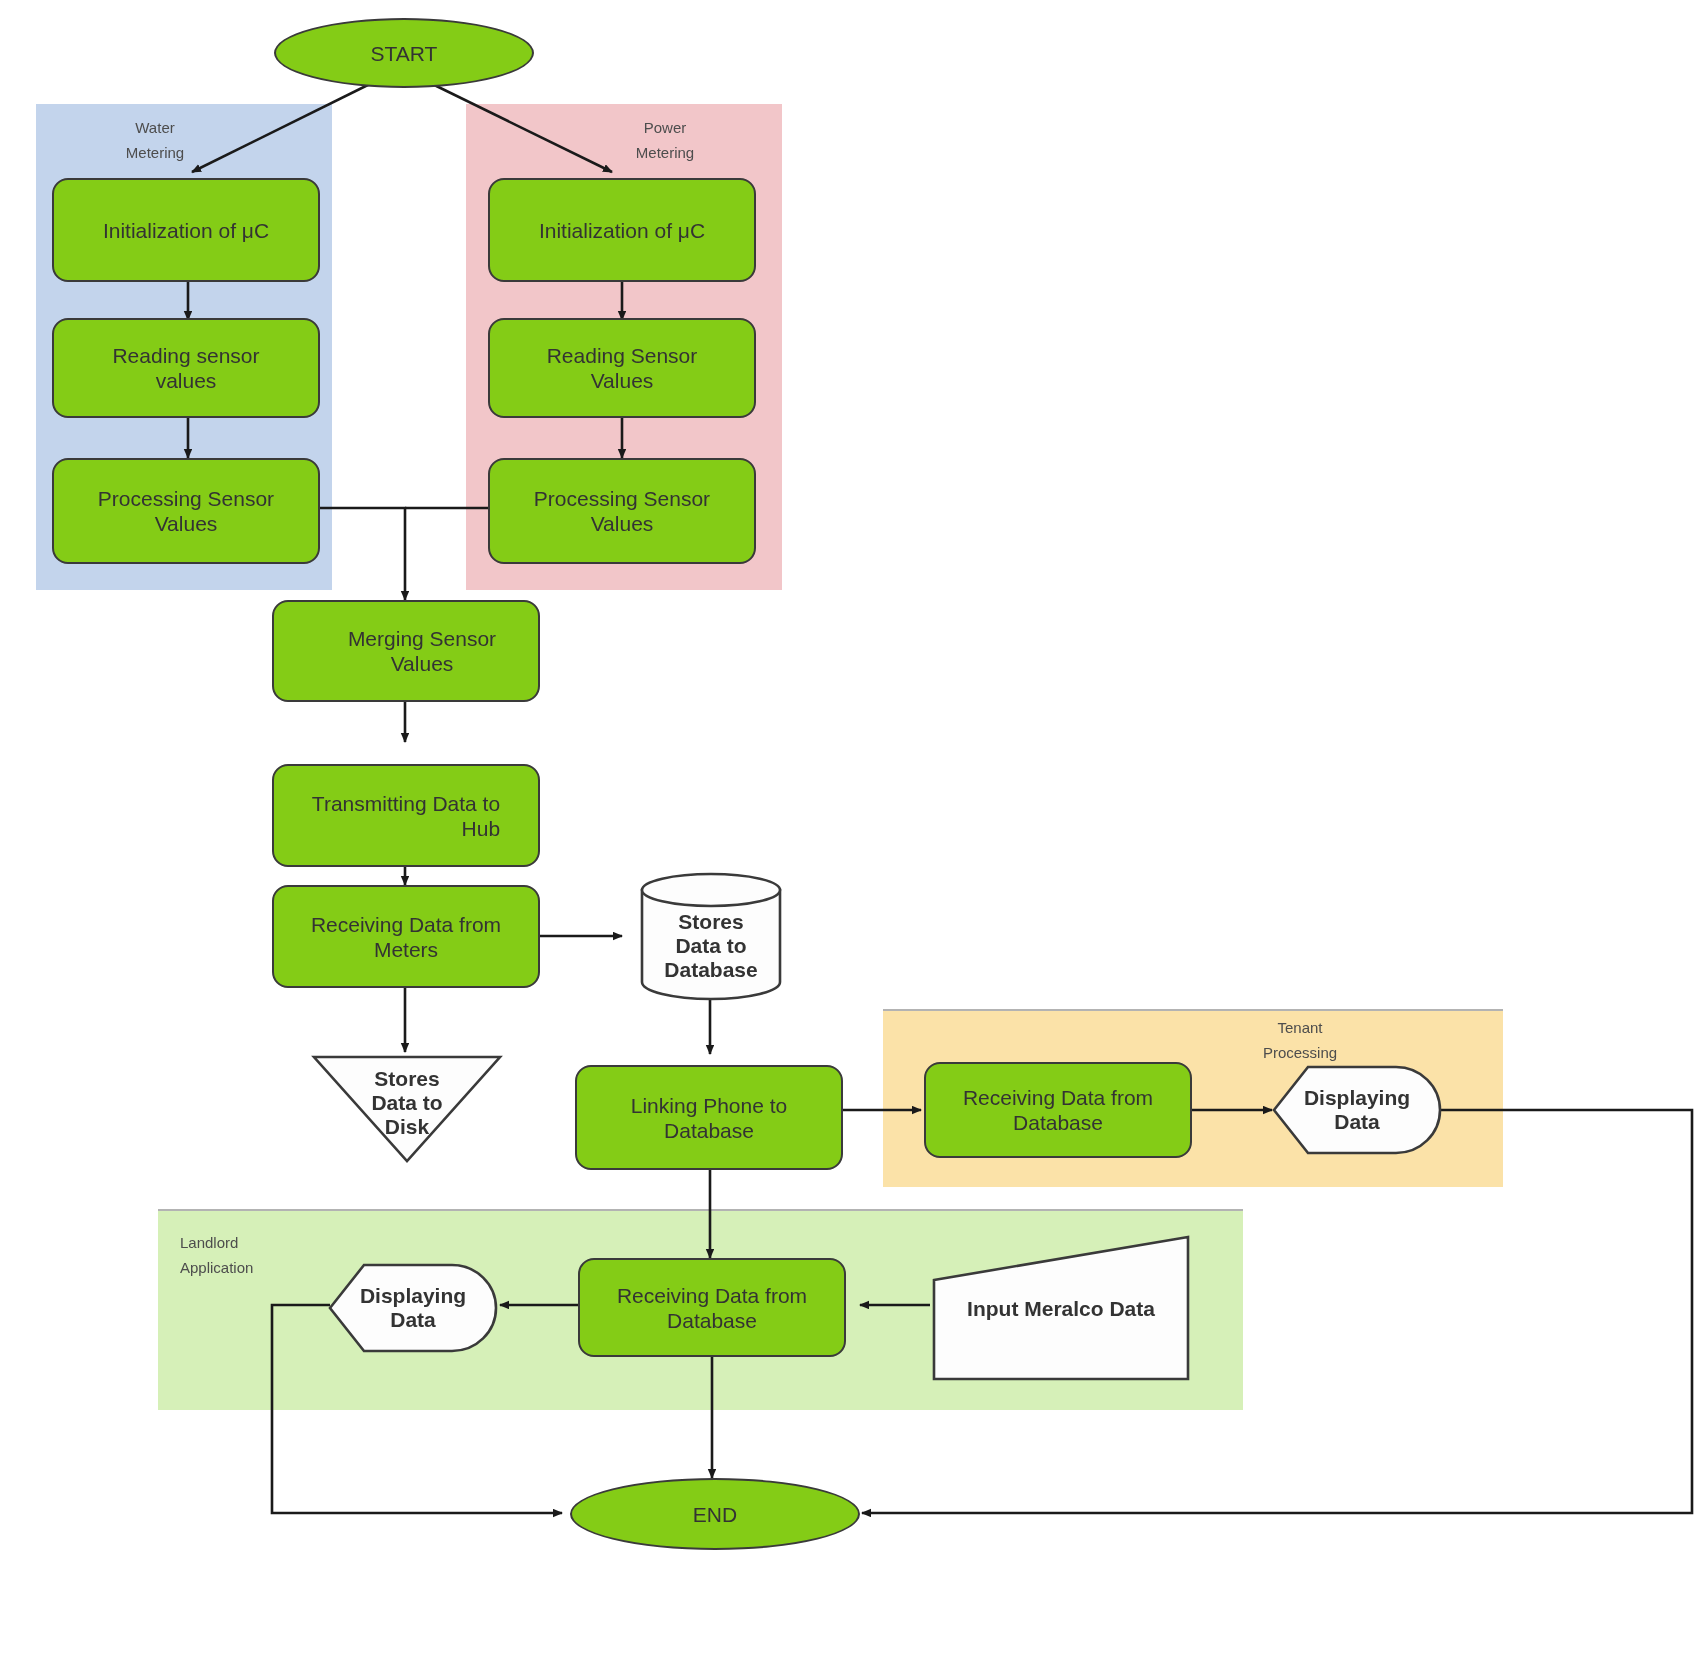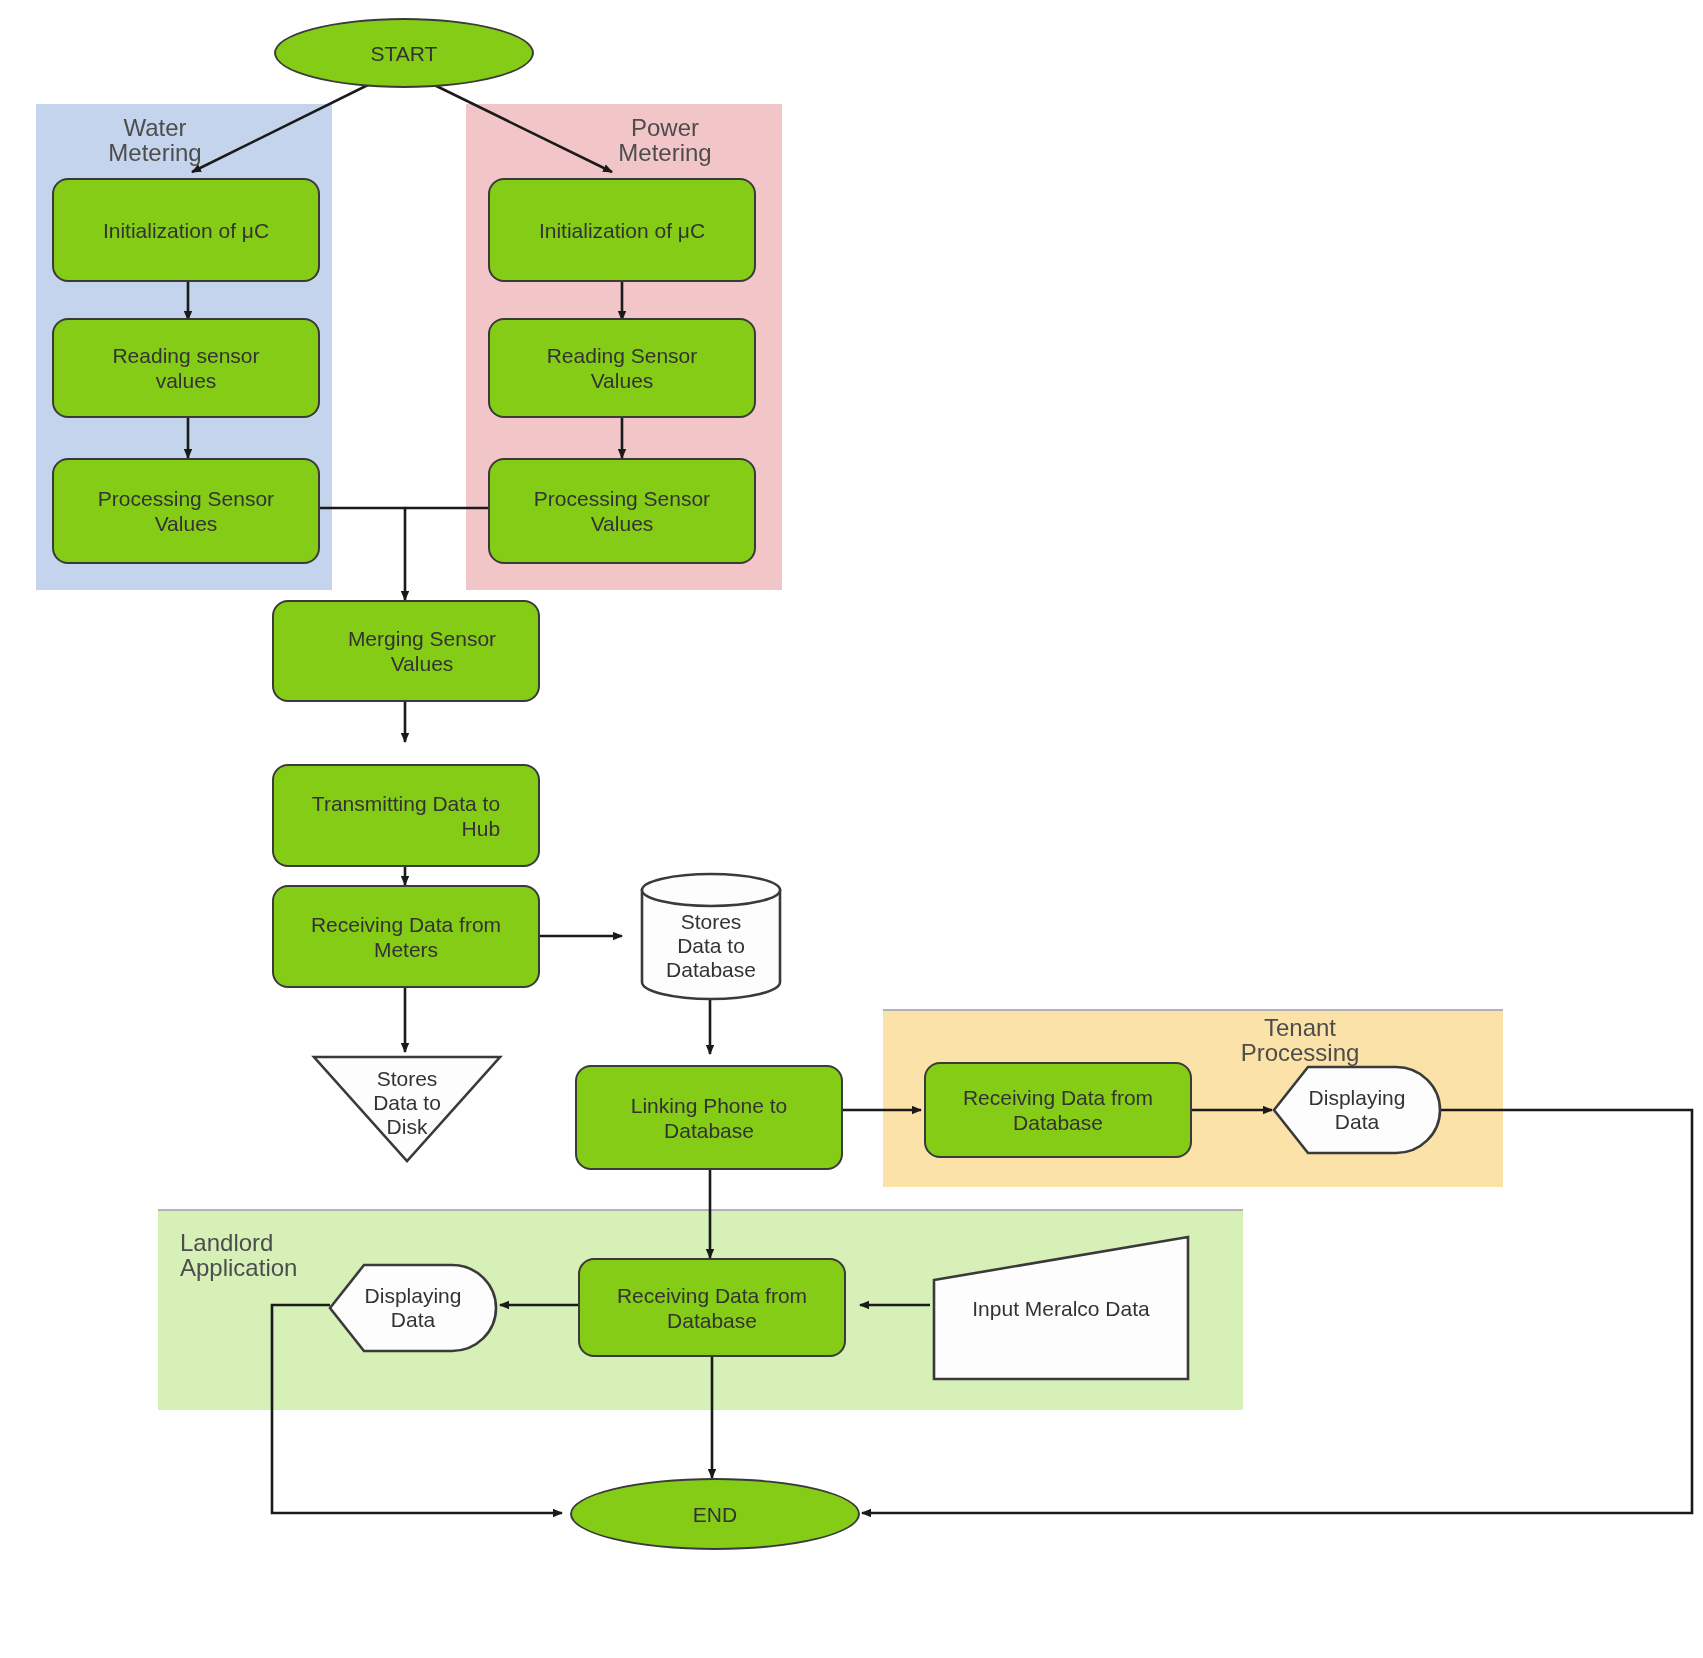--- a/index.html
+++ b/index.html
@@ -19,21 +19,21 @@
     overflow: hidden;
   }
   .swimlane {
     position: absolute;
     box-sizing: border-box;
   }
   .swimlane-label {
     position: absolute;
     text-align: center;
     color: #4d4d4d;
-    font-size: 24px;
+    font-size: 15px;
     line-height: 25px;
     white-space: pre-line;
   }
   .node {
     position: absolute;
     box-sizing: border-box;
     display: flex;
     align-items: center;
     justify-content: center;
     text-align: center;
@@ -59,20 +59,21 @@
     position: absolute;
     display: flex;
     align-items: center;
     justify-content: center;
     text-align: center;
     color: #333333;
     font-size: 21px;
     line-height: 24px;
     white-space: pre-line;
     pointer-events: none;
+    font-weight: bold;
   }
   #edges {
     position: absolute;
     left: 0; top: 0;
     width: 1703px;
     height: 1658px;
     pointer-events: none;
   }
 </style>
 </head>

